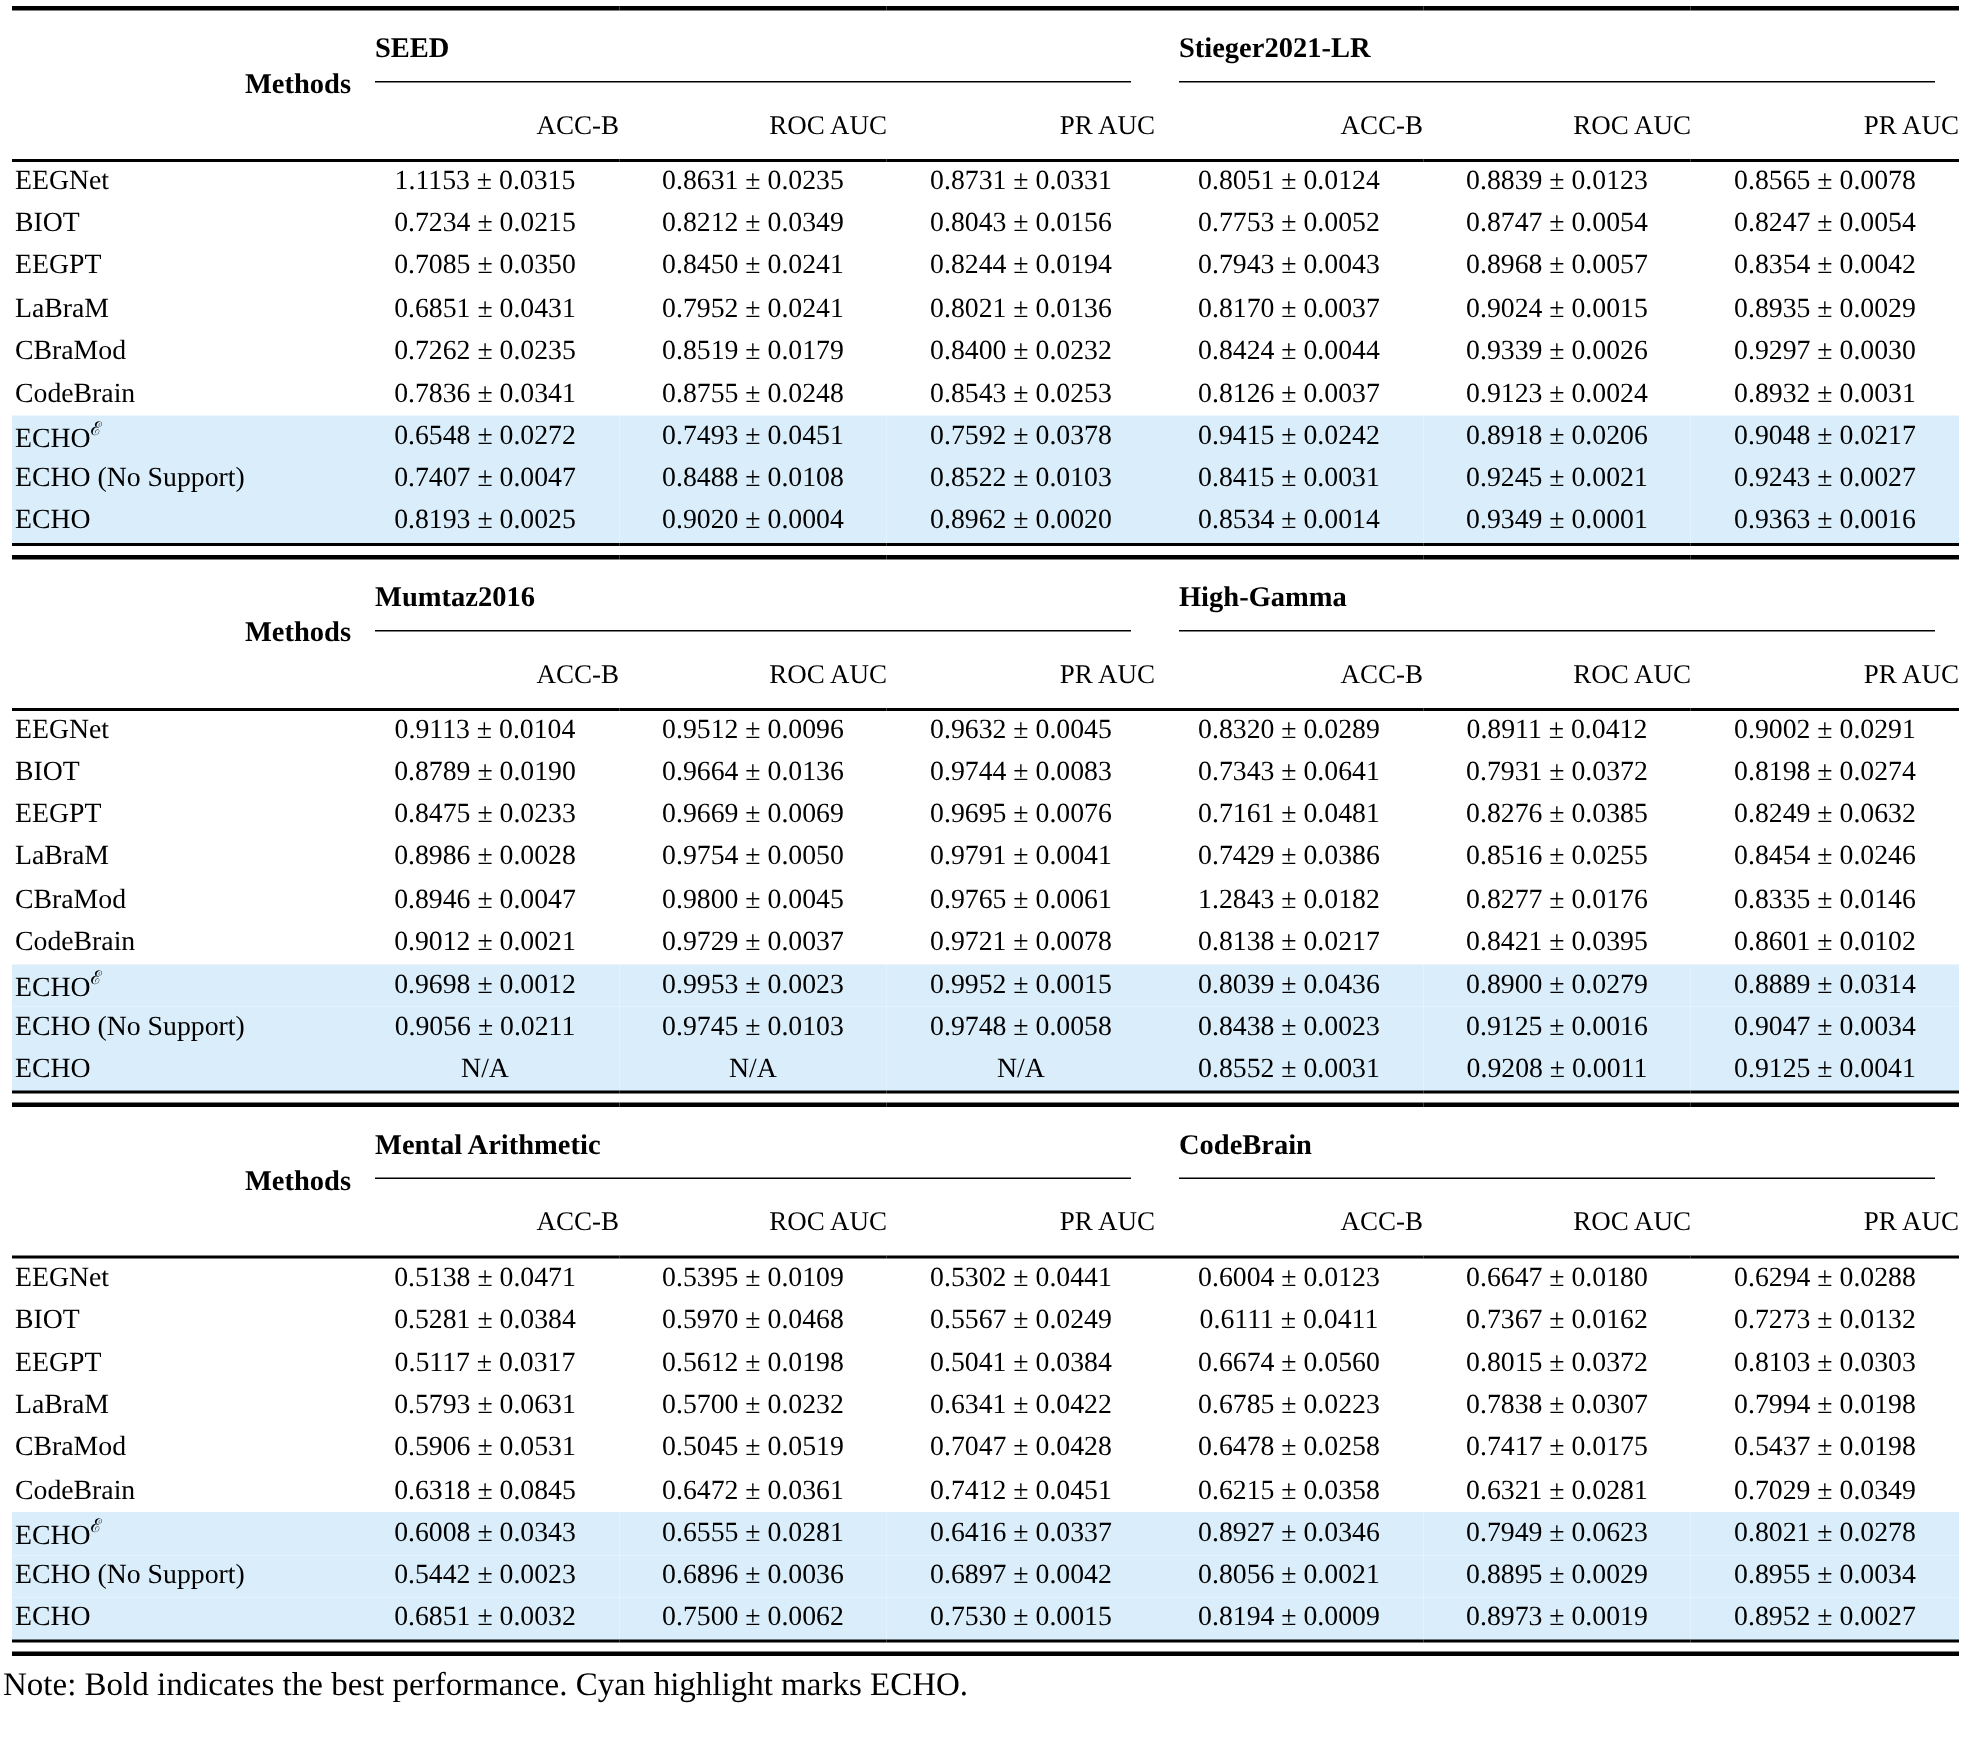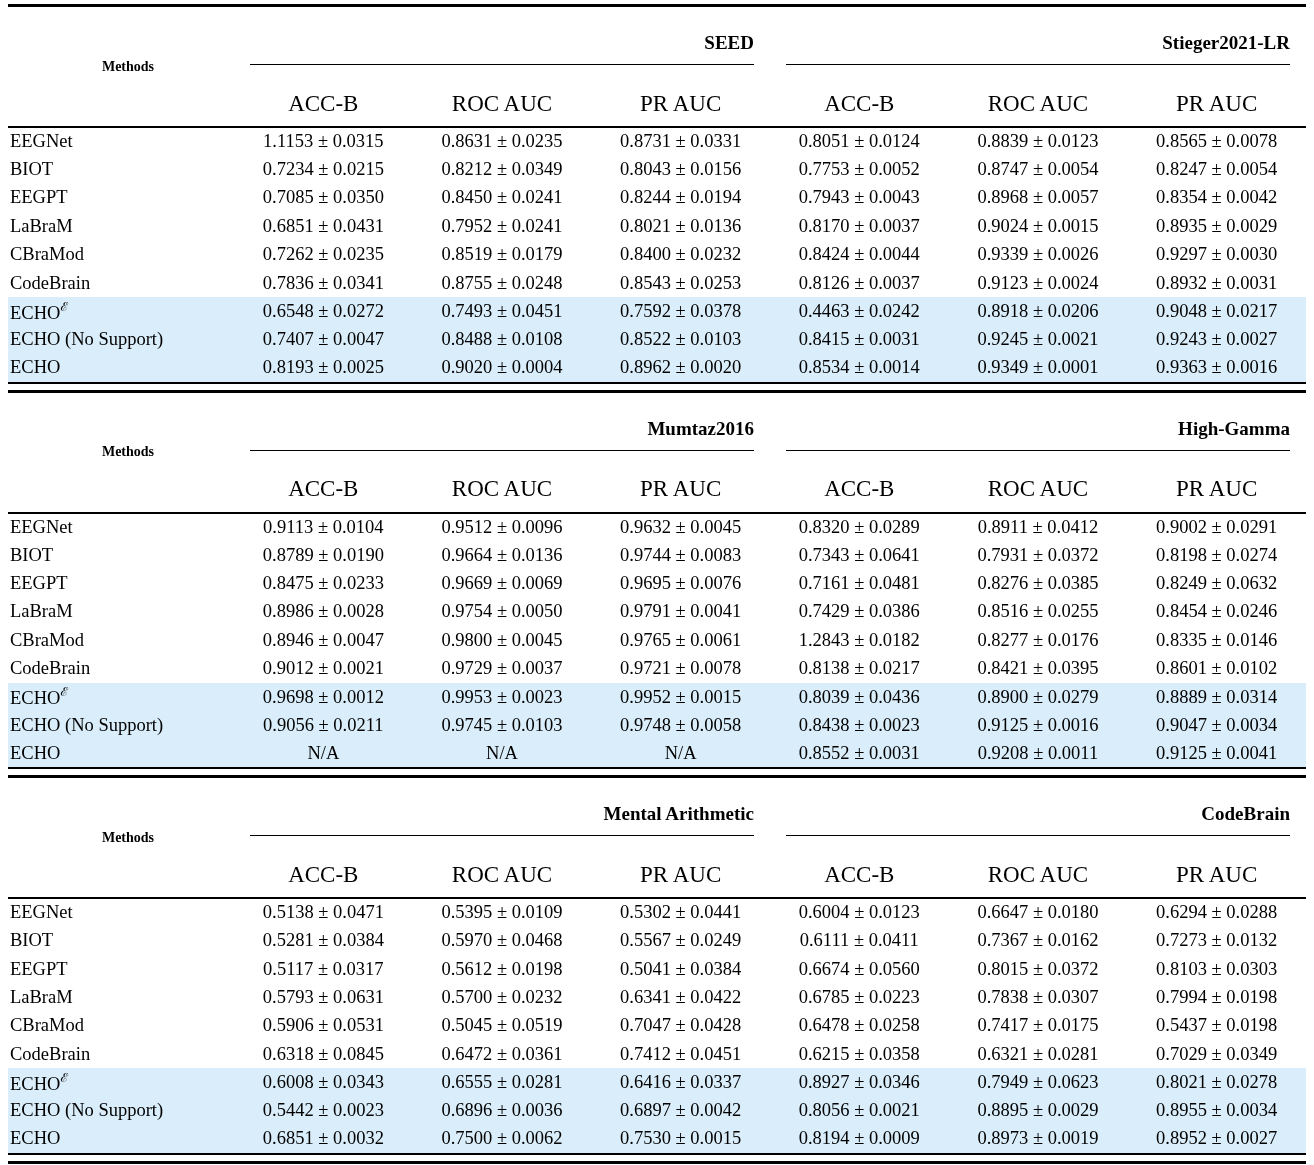--- a/index.html
+++ b/index.html
@@ -12,33 +12,33 @@
   .wrap { padding: 4px 8px 0 8px; }
   table.sec {
     width: 100%; border-collapse: collapse; table-layout: fixed;
     border-top: 3.5px solid #000;
     border-bottom: 2px solid #000;
     margin-bottom: 6px;
   }
   col.c-methods { width: 226px; }
   th { font-weight: normal; }
   .methods-h {
-    text-align: center; font-weight: bold; font-size: 14px;
+    text-align: right; font-weight: bold; font-size: 19px;
     padding-left: 14px; vertical-align: middle;
     border-bottom: 2.5px solid #000;
   }
   .group-h { padding: 0; vertical-align: top; }
   .gwrap {
-    margin: 16px 16px; border-bottom: 1.5px solid #000;
-    padding: 9px 0 10px; text-align: right;
+    margin: 6px 16px; border-bottom: 1.5px solid #000;
+    padding: 9px 0 10px; text-align: left;
   }
   .gtitle { font-weight: bold; font-size: 19px; }
   .metric-h {
-    text-align: center; height: 46px; vertical-align: middle;
-    border-bottom: 2.5px solid #000; font-size: 23px;
+    text-align: right; height: 46px; vertical-align: middle;
+    border-bottom: 2.5px solid #000; font-size: 18px;
   }
   .sec td { height: 28.4px; vertical-align: middle; padding: 0 2px; }
   .method-cell { text-align: left; padding-left: 14px; white-space: nowrap; margin-left: 32px; }
   .val-cell { text-align: center; white-space: nowrap; }
   .hl { background: var(--hl, #d9edfa); }
   sup.mark { font-size: 12.5px; position: relative; top: -1px; letter-spacing: 0; }
   .final-rule { border-top: 3.5px solid #000; margin-top: 4px; }
   .note { padding: 6px 2px 0 2px; font-size: 22px; }
   b { font-weight: normal; }
 </style>
@@ -128,21 +128,21 @@
           <td class="val-cell"><span>0.8543</span> ± 0.0253</td>
           <td class="val-cell"><span>0.8126</span> ± 0.0037</td>
           <td class="val-cell"><span>0.9123</span> ± 0.0024</td>
           <td class="val-cell"><span>0.8932</span> ± 0.0031</td>
         </tr>
         <tr class="hl">
           <td class="method-cell">ECHO<sup class="mark">ℰ</sup></td>
           <td class="val-cell"><span>0.6548</span> ± 0.0272</td>
           <td class="val-cell"><span>0.7493</span> ± 0.0451</td>
           <td class="val-cell"><span>0.7592</span> ± 0.0378</td>
-          <td class="val-cell"><span>0.4463</span> ± 0.0242</td>
+          <td class="val-cell"><span>0.9415</span> ± 0.0242</td>
           <td class="val-cell"><span>0.8918</span> ± 0.0206</td>
           <td class="val-cell"><span>0.9048</span> ± 0.0217</td>
         </tr>
         <tr class="hl">
           <td class="method-cell">ECHO (No Support)</td>
           <td class="val-cell"><span>0.7407</span> ± 0.0047</td>
           <td class="val-cell"><span>0.8488</span> ± 0.0108</td>
           <td class="val-cell"><span>0.8522</span> ± 0.0103</td>
           <td class="val-cell"><span>0.8415</span> ± 0.0031</td>
           <td class="val-cell"><span>0.9245</span> ± 0.0021</td>

